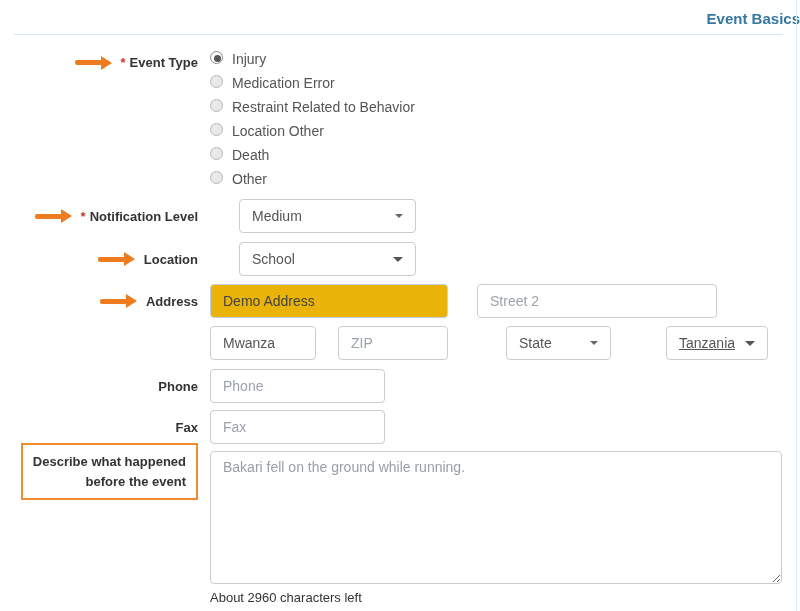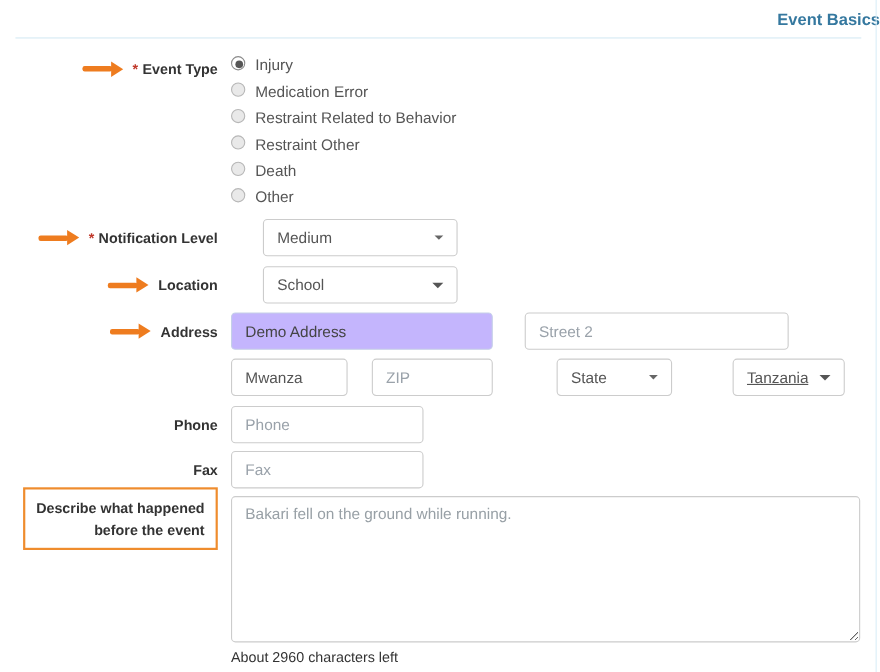--- a/index.html
+++ b/index.html
@@ -72,21 +72,21 @@
     margin-top:-2px;border-top:5px solid #555;border-left:5px solid transparent;border-right:5px solid transparent;
   }
   .w-select{width:177px;}
   .w-street1{width:238px;margin-right:29px;}
   .w-street2{width:240px;}
   .w-city{width:106px;margin-right:22px;}
   .w-zip{width:110px;margin-right:29px;}
   .w-state{width:105px;margin-right:26px;}
   .w-country{width:102px;text-decoration:underline;}
   .w-phone{width:175px;}
-  .filled-highlight{background:#c4b5fd;border-color:#c5d0e8;color:#444;}
+  .filled-highlight{background:#eab308;border-color:#c5d0e8;color:#444;}
   
   .describe-box{
     border:2px solid var(--box-orange);padding:7px 10px;text-align:right;margin-top:-8px;
   }
   .describe-box span{display:block;font-size:13px;font-weight:bold;color:var(--text-dark);line-height:1.5;}
   .describe-field{display:flex;flex-direction:column;}
   textarea.ctl{
     width:572px;height:133px;resize:both;color:#98a0a6;line-height:1.4;
   }
   .chars-left{font-size:13px;color:var(--text-dark);margin-top:6px;}
@@ -118,21 +118,21 @@
       <div class="radio-option">
         <span class="radio-circle"></span>
         <span class="radio-label">Medication Error</span>
       </div>
       <div class="radio-option">
         <span class="radio-circle"></span>
         <span class="radio-label">Restraint Related to Behavior</span>
       </div>
       <div class="radio-option">
         <span class="radio-circle"></span>
-        <span class="radio-label">Restraint Other</span>
+        <span class="radio-label">Location Other</span>
       </div>
       <div class="radio-option">
         <span class="radio-circle"></span>
         <span class="radio-label">Death</span>
       </div>
       <div class="radio-option">
         <span class="radio-circle"></span>
         <span class="radio-label">Other</span>
       </div>
     </div>

